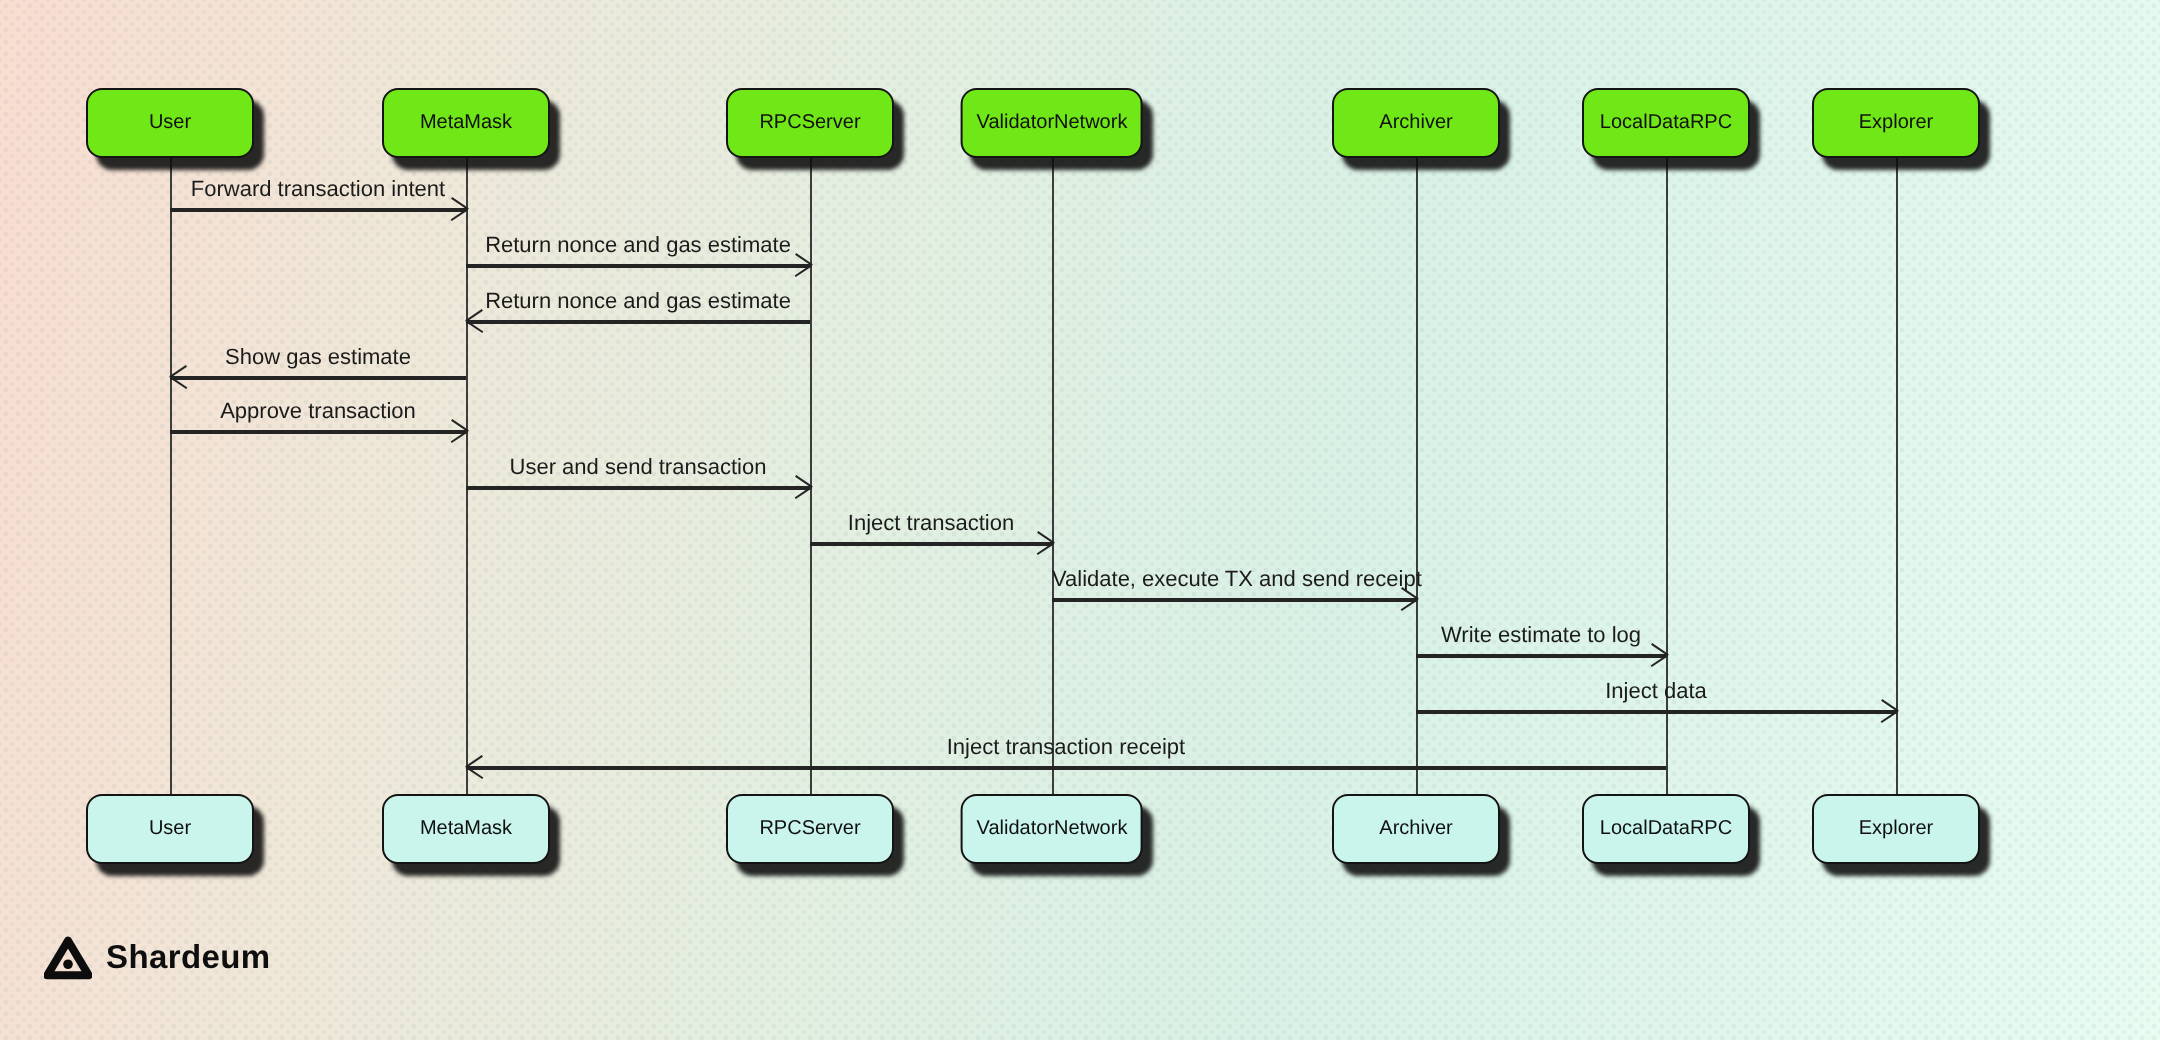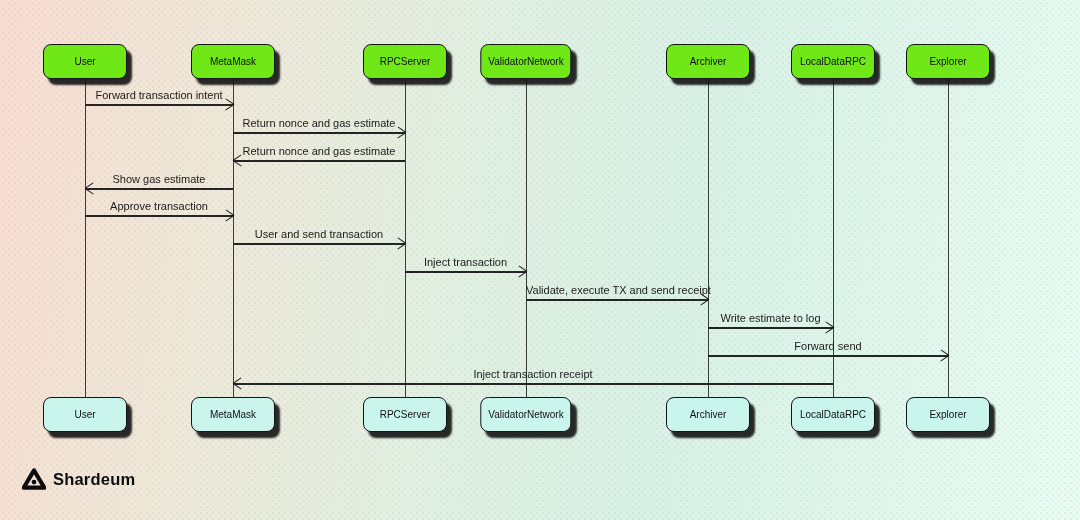--- a/index.html
+++ b/index.html
@@ -124,21 +124,21 @@
         <div class="head hr hra" style="background: rgb(36, 36, 36);"></div>
         <div class="head hr hrb" style="background: rgb(36, 36, 36);"></div>
       </div>
       <div class="msg" style="left: 708px; top: 328px; width: 125px;">
         <div class="msg-label">Write estimate to log</div>
         <div class="msg-line" style="background: rgb(36, 36, 36);"></div>
         <div class="head hr hra" style="background: rgb(36, 36, 36);"></div>
         <div class="head hr hrb" style="background: rgb(36, 36, 36);"></div>
       </div>
       <div class="msg" style="left: 708px; top: 356px; width: 240px;">
-        <div class="msg-label">Forward send</div>
+        <div class="msg-label">Inject data</div>
         <div class="msg-line" style="background: rgb(36, 36, 36);"></div>
         <div class="head hr hra" style="background: rgb(36, 36, 36);"></div>
         <div class="head hr hrb" style="background: rgb(36, 36, 36);"></div>
       </div>
       <div class="msg" style="left: 233px; top: 384px; width: 600px;">
         <div class="msg-label">Inject transaction receipt</div>
         <div class="msg-line" style="background: rgb(36, 36, 36);"></div>
         <div class="head hl hla" style="background: rgb(36, 36, 36);"></div>
         <div class="head hl hlb" style="background: rgb(36, 36, 36);"></div>
       </div>

